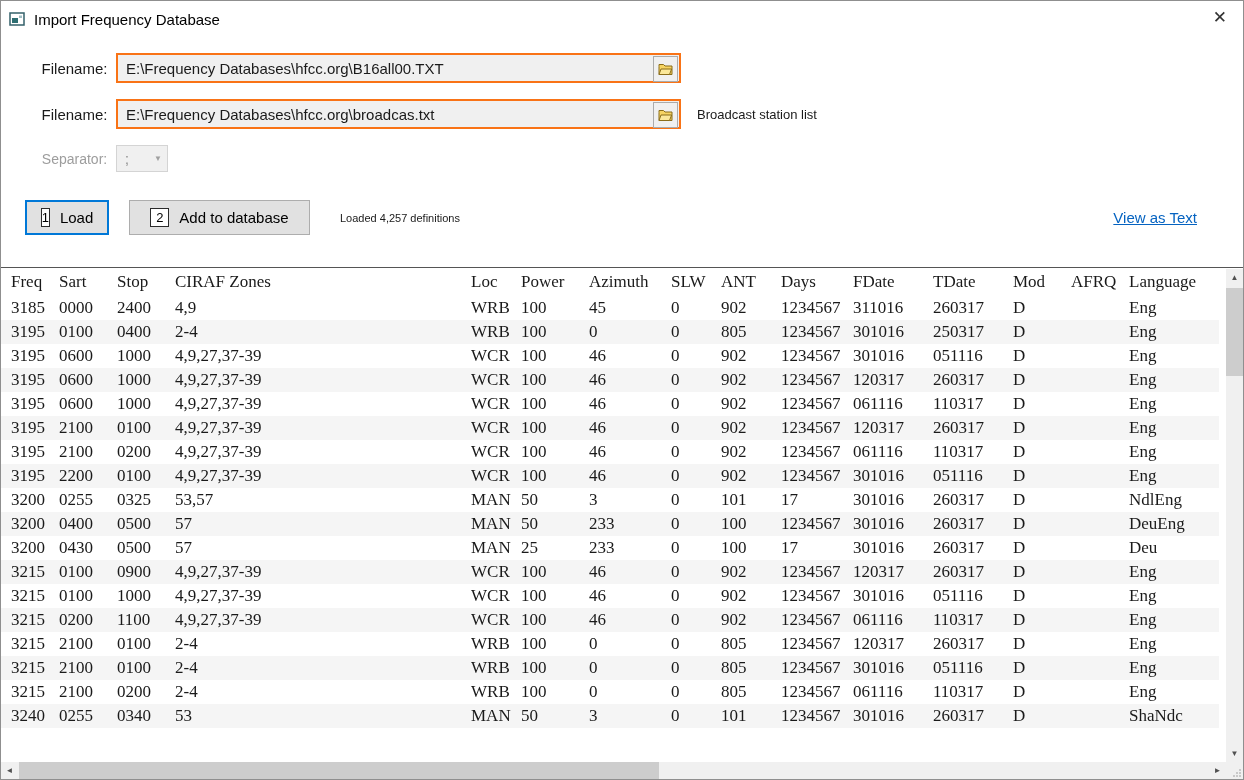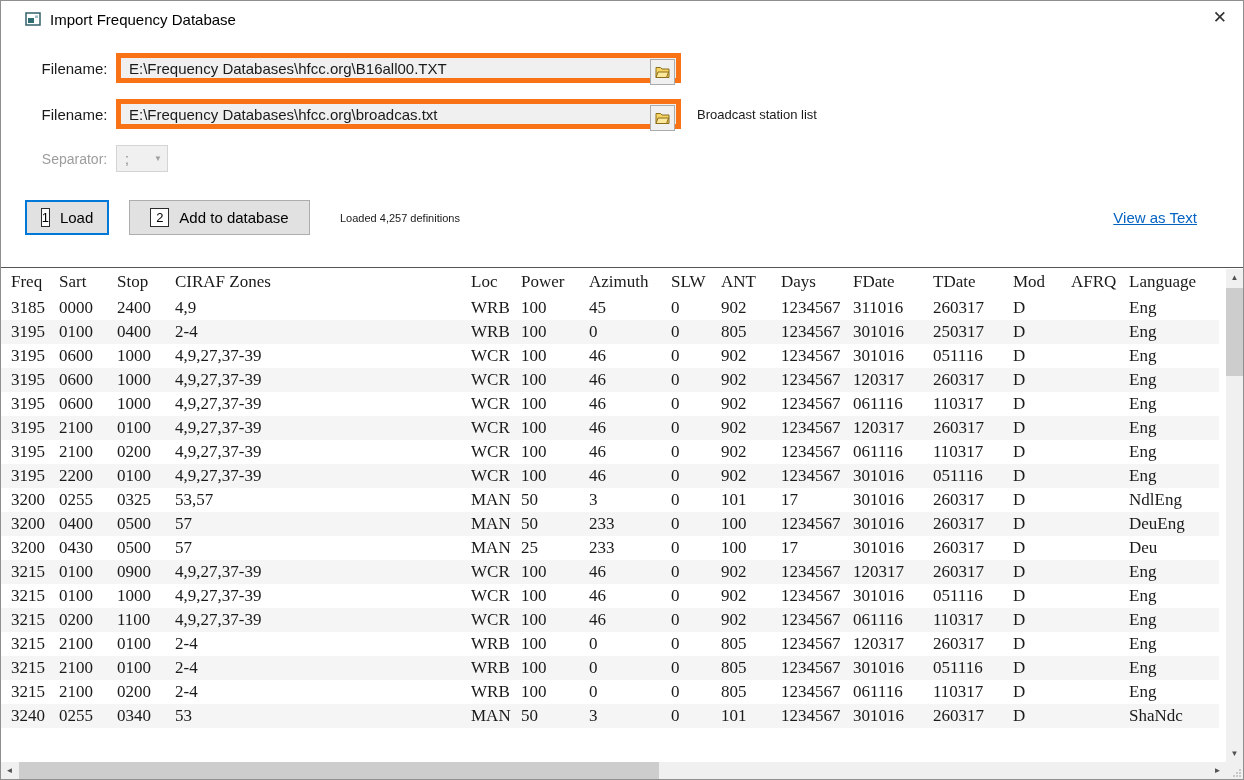--- a/index.html
+++ b/index.html
@@ -1,33 +1,33 @@
 <!DOCTYPE html>
 <html><head>
 <meta charset="utf-8">
 <style>
   * { box-sizing: border-box; margin: 0; padding: 0; }
   html,body { width:1244px; height:780px; }
   body { font-family: "Liberation Sans", sans-serif; font-size: 15px; color:#1a1a1a; background:#fff; }
   .window { position:relative; width:1244px; height:780px; background:#fff; border:1px solid #8f8f8f; overflow:hidden; }
 
   
-  .titlebar { height:36px; display:flex; align-items:center; padding-left:24px; position:relative; }
+  .titlebar { height:36px; display:flex; align-items:center; padding-left:8px; position:relative; }
   .app-icon { width:16px; height:16px; margin-right:9px; flex:0 0 auto; }
   .title { font-size:15px; color:#000; }
   .close-btn { position:absolute; right:16px; top:8px; font-size:17px; color:#333; cursor:default; line-height:1; }
 
   
   .form-row { display:flex; align-items:center; margin-left:32px; }
   .row-1 { margin-top:16px; }
   .row-2 { margin-top:16px; }
   .row-3 { margin-top:16px; }
   .form-label { width:83px; flex:0 0 auto; font-size:15px; color:#1a1a1a;text-align:center; }
   .form-label.disabled { color:#9d9d9d; font-size:14px; }
-  .input-wrap { position:relative; width:565px; height:30px; border:5px solid #f97316; background:#f0f0f0; display:flex; align-items:center; }
+  .input-wrap { position:relative; width:565px; height:30px; border:2px solid #f97316; background:#f0f0f0; display:flex; align-items:center; }
   .input-wrap input { flex:1; height:100%; border:none; background:transparent; outline:none; padding:0 30px 0 8px; font-family:"Liberation Sans",sans-serif; font-size:15px; color:#1a1a1a; }
   .browse-btn { position:absolute; top:1px; right:1px; width:25px; height:26px; background:#f0f0f0; border:1px solid #ababab; display:flex; align-items:center; justify-content:center; cursor:default; }
   .input-note { margin-left:16px; font-size:13px; }
   .combo { width:52px; height:27px; background:#f0f0f0; border:1px solid #d4d4d4; display:flex; align-items:center; color:#8a8a8a; }
   .combo .combo-value { flex:1; padding-left:8px; font-size:14px; }
   .combo .combo-arrow { width:18px; text-align:center; font-size:8px; color:#a0a0a0; }
 
   
   .toolbar { display:flex; align-items:center; margin:28px 46px 0 24px; }
   .btn { height:35px; background:#e1e1e1; border:1px solid #adadad; display:inline-flex; align-items:center; justify-content:center; gap:10px; font-size:15px; padding:0 16px; cursor:default; }

